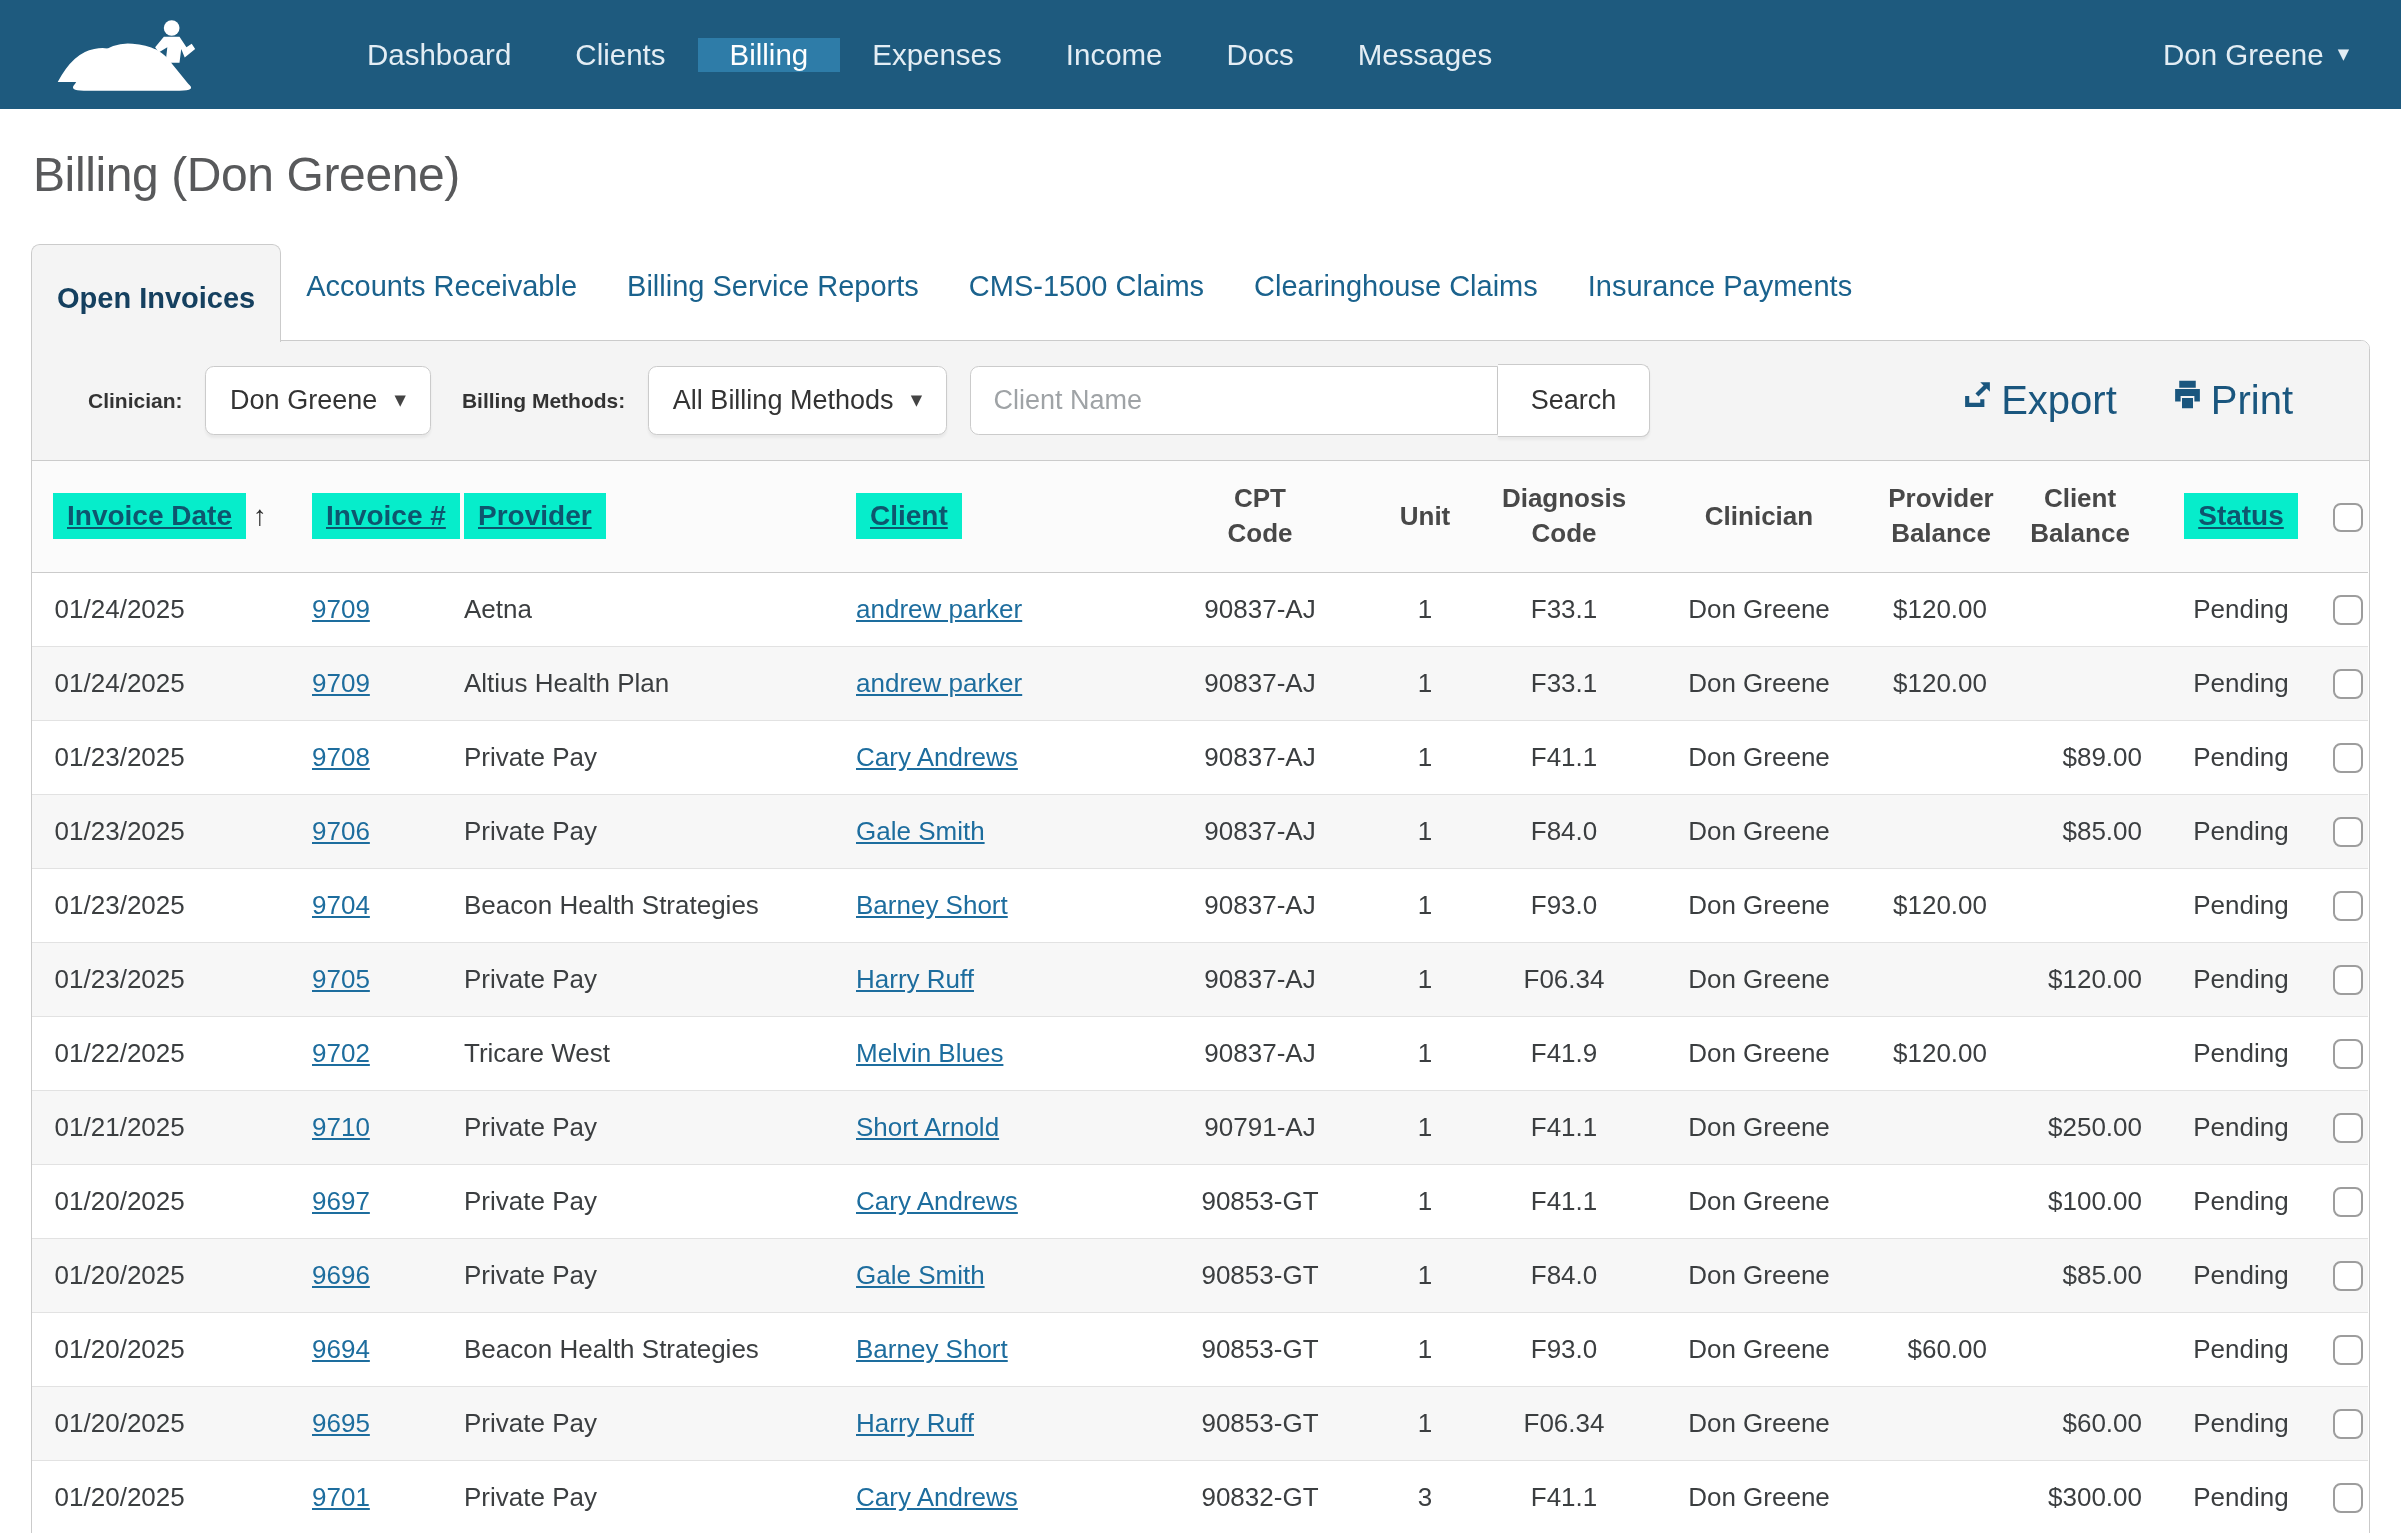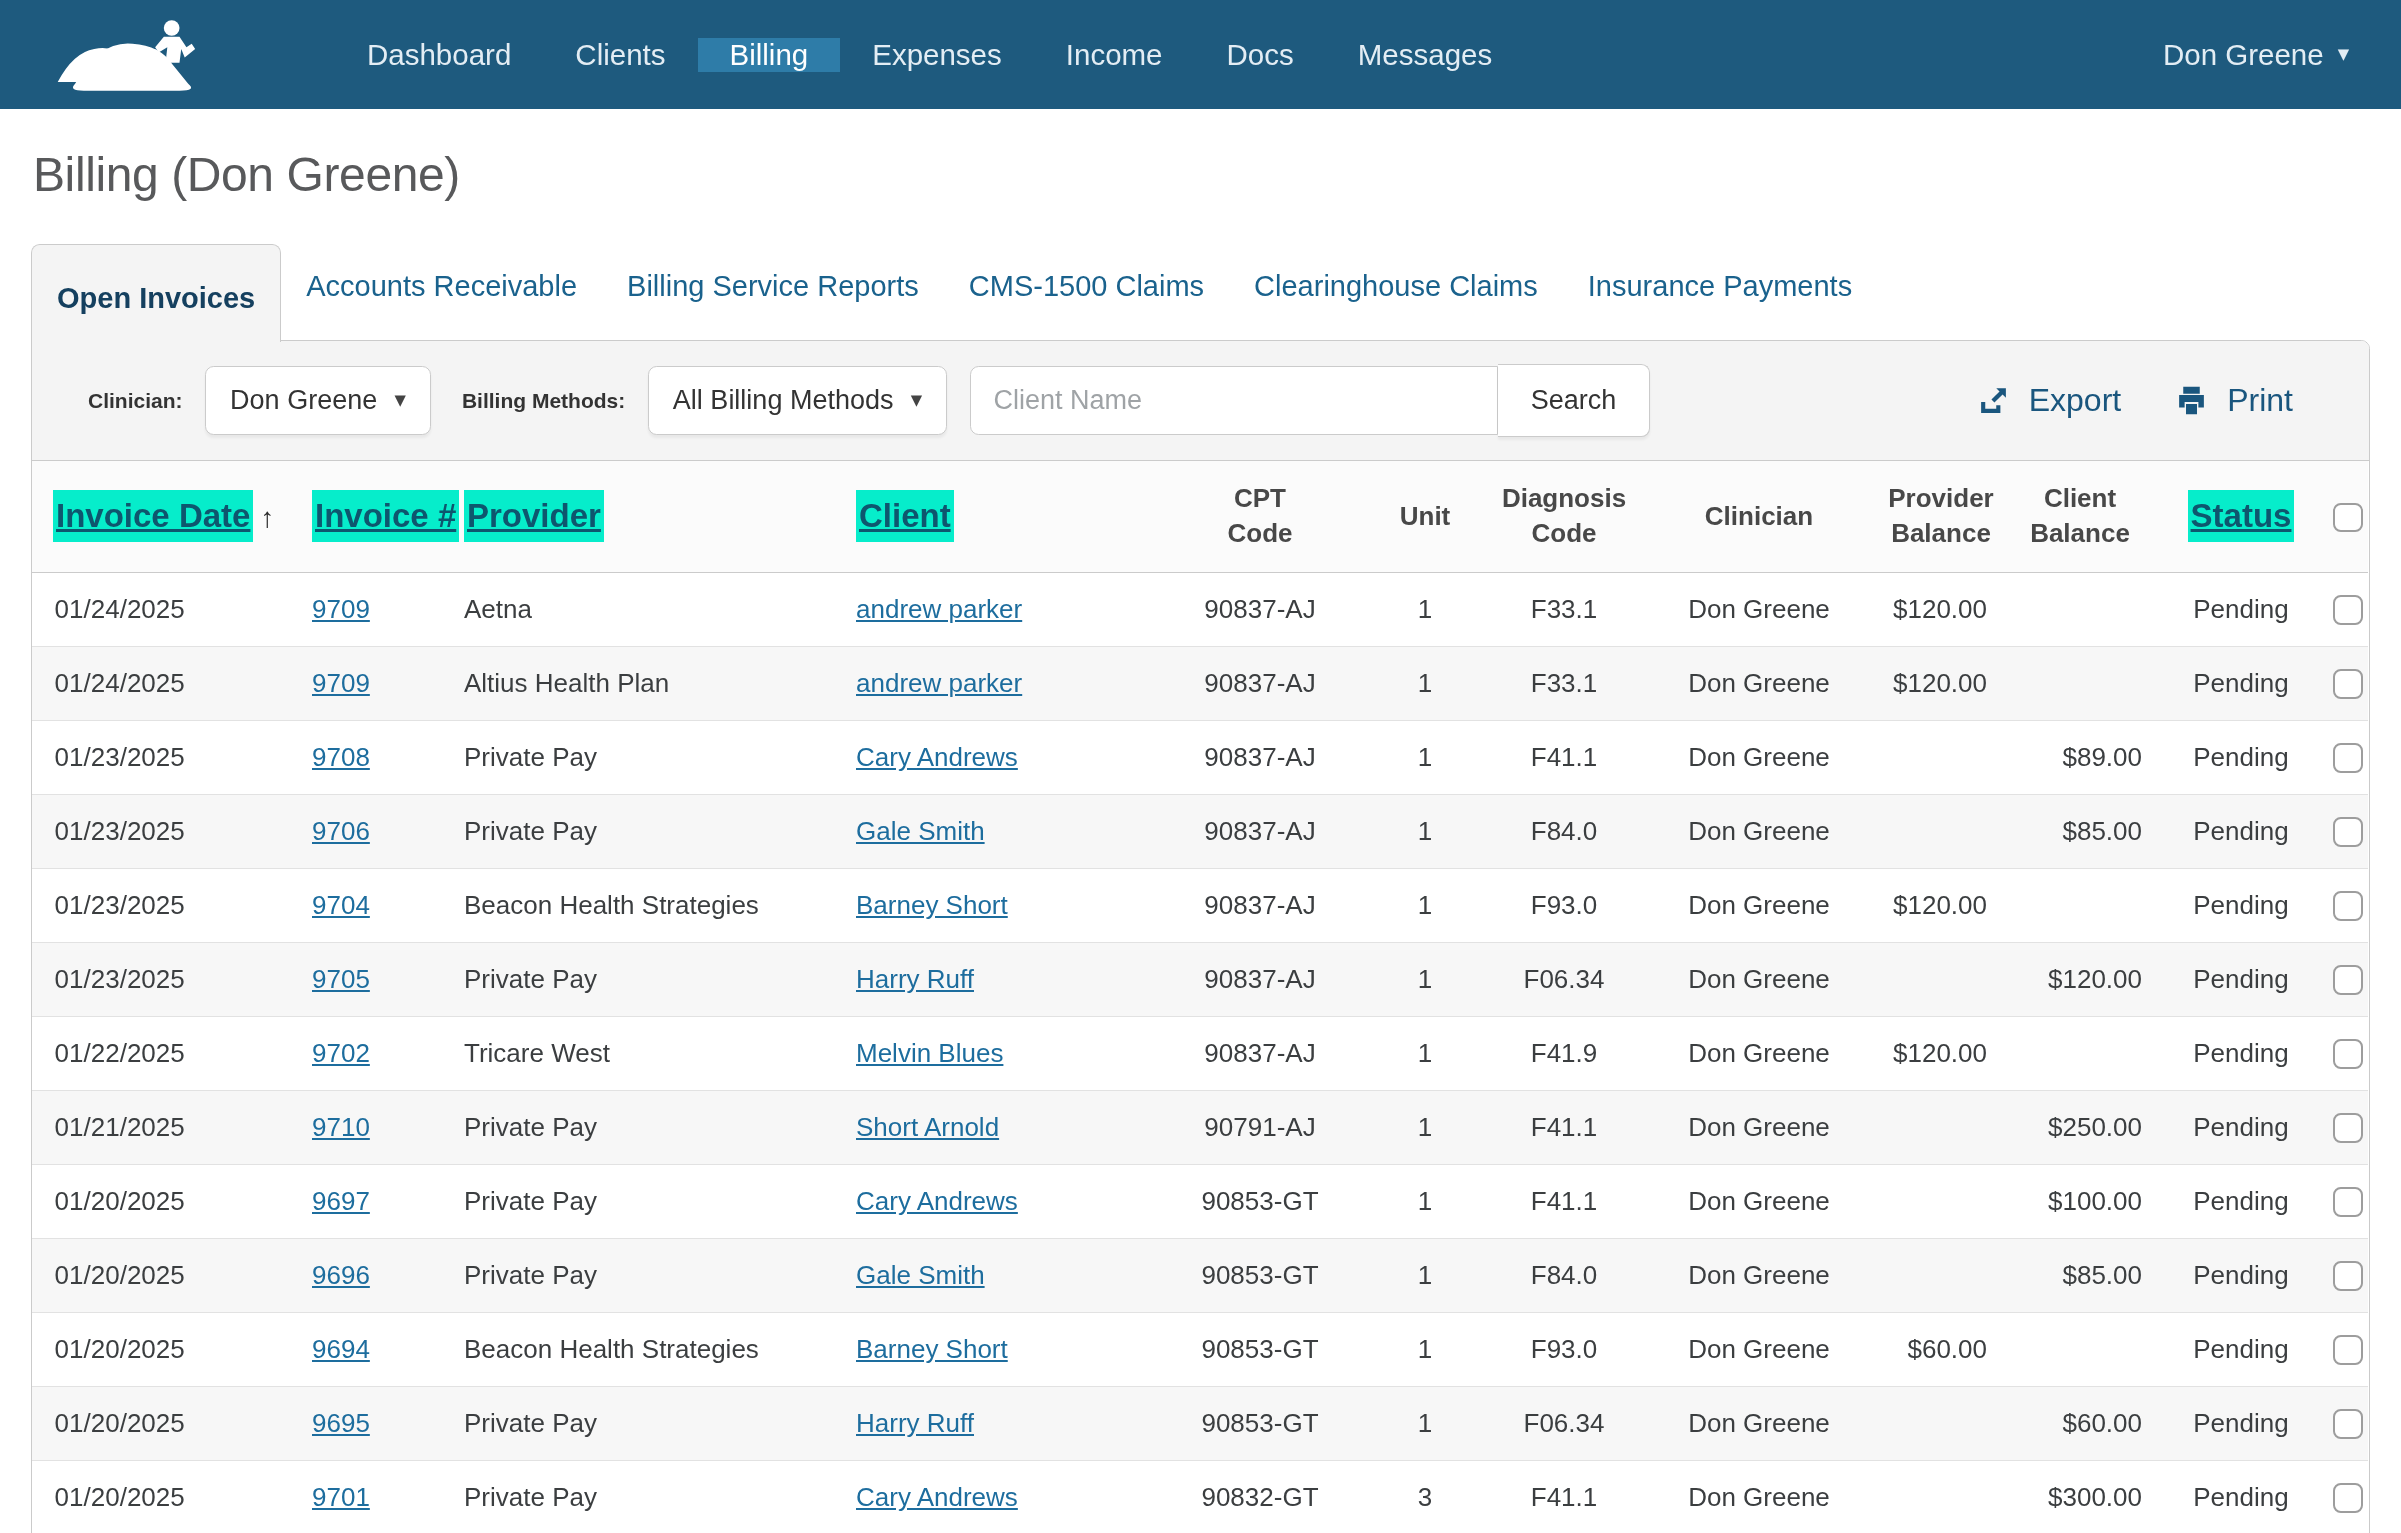--- a/index.html
+++ b/index.html
@@ -59,33 +59,33 @@
   .gap-md{width:22.6px;}
   .input-group{display:flex;align-items:center;}
   .text-input{height:69px;width:528px;border:1.7px solid var(--border);border-radius:8.7px 0 0 8.7px;
     padding:0 22.6px;font-size:27px;color:#333;background:#fff;outline:none;
     font-family:"Liberation Sans","DejaVu Sans",sans-serif;}
   .text-input::placeholder{color:#9FA3A6;}
   .search-btn{height:73px;padding:0 33px;background:#fff;border:1.7px solid var(--border);
     border-left:none;border-radius:0 8.7px 8.7px 0;font-size:27px;color:#333;cursor:pointer;
     box-shadow:0 2.6px 2.6px rgba(0,0,0,0.05);font-family:inherit;}
   .bar-actions{margin-left:auto;display:flex;align-items:center;gap:54px;}
-  .action-link{display:flex;align-items:center;gap:19px;color:var(--accent);font-size:32px;
+  .action-link{display:flex;gap:7px;color:var(--accent);font-size:40px;
     text-decoration:none;cursor:pointer;}
   .action-link svg{width:33px;height:33px;fill:var(--accent);}
   
   table{border-collapse:collapse;table-layout:fixed;width:2335px;}
   thead tr{height:111px;background:var(--thead-bg);}
   thead th{font-size:26px;font-weight:bold;color:#484848;text-align:center;
     vertical-align:middle;border-bottom:1.7px solid var(--border);}
   th.col-date,th.col-invoice,th.col-provider,th.col-client{text-align:left;}
   th.col-date{padding-left:21px;}
   .two-line{white-space:pre-line;line-height:1.35;}
   .hl{display:inline-block;background:var(--hl);color:var(--hl-text);font-weight:bold;
-    text-decoration:underline;font-size:33px;padding:7px 3px;cursor:pointer;}
+    text-decoration:underline;font-size:28px;padding:7px 14px;cursor:pointer;}
   .sort-arrow{font-size:28px;color:#2B2B2B;margin-left:7px;font-weight:400;}
   tbody tr{height:74px;}
   tbody tr:nth-child(even){background:var(--alt-row);}
   tbody tr + tr td{border-top:1.7px solid var(--row-border);}
   tbody td{font-size:26px;color:var(--text);text-align:center;vertical-align:middle;
     overflow:hidden;white-space:nowrap;}
   td.col-date{text-align:left;padding-left:22.6px;}
   td.col-invoice,td.col-provider,td.col-client{text-align:left;}
   td.col-pbal{text-align:right;padding-right:19px;}
   td.col-cbal{text-align:right;padding-right:12px;}

